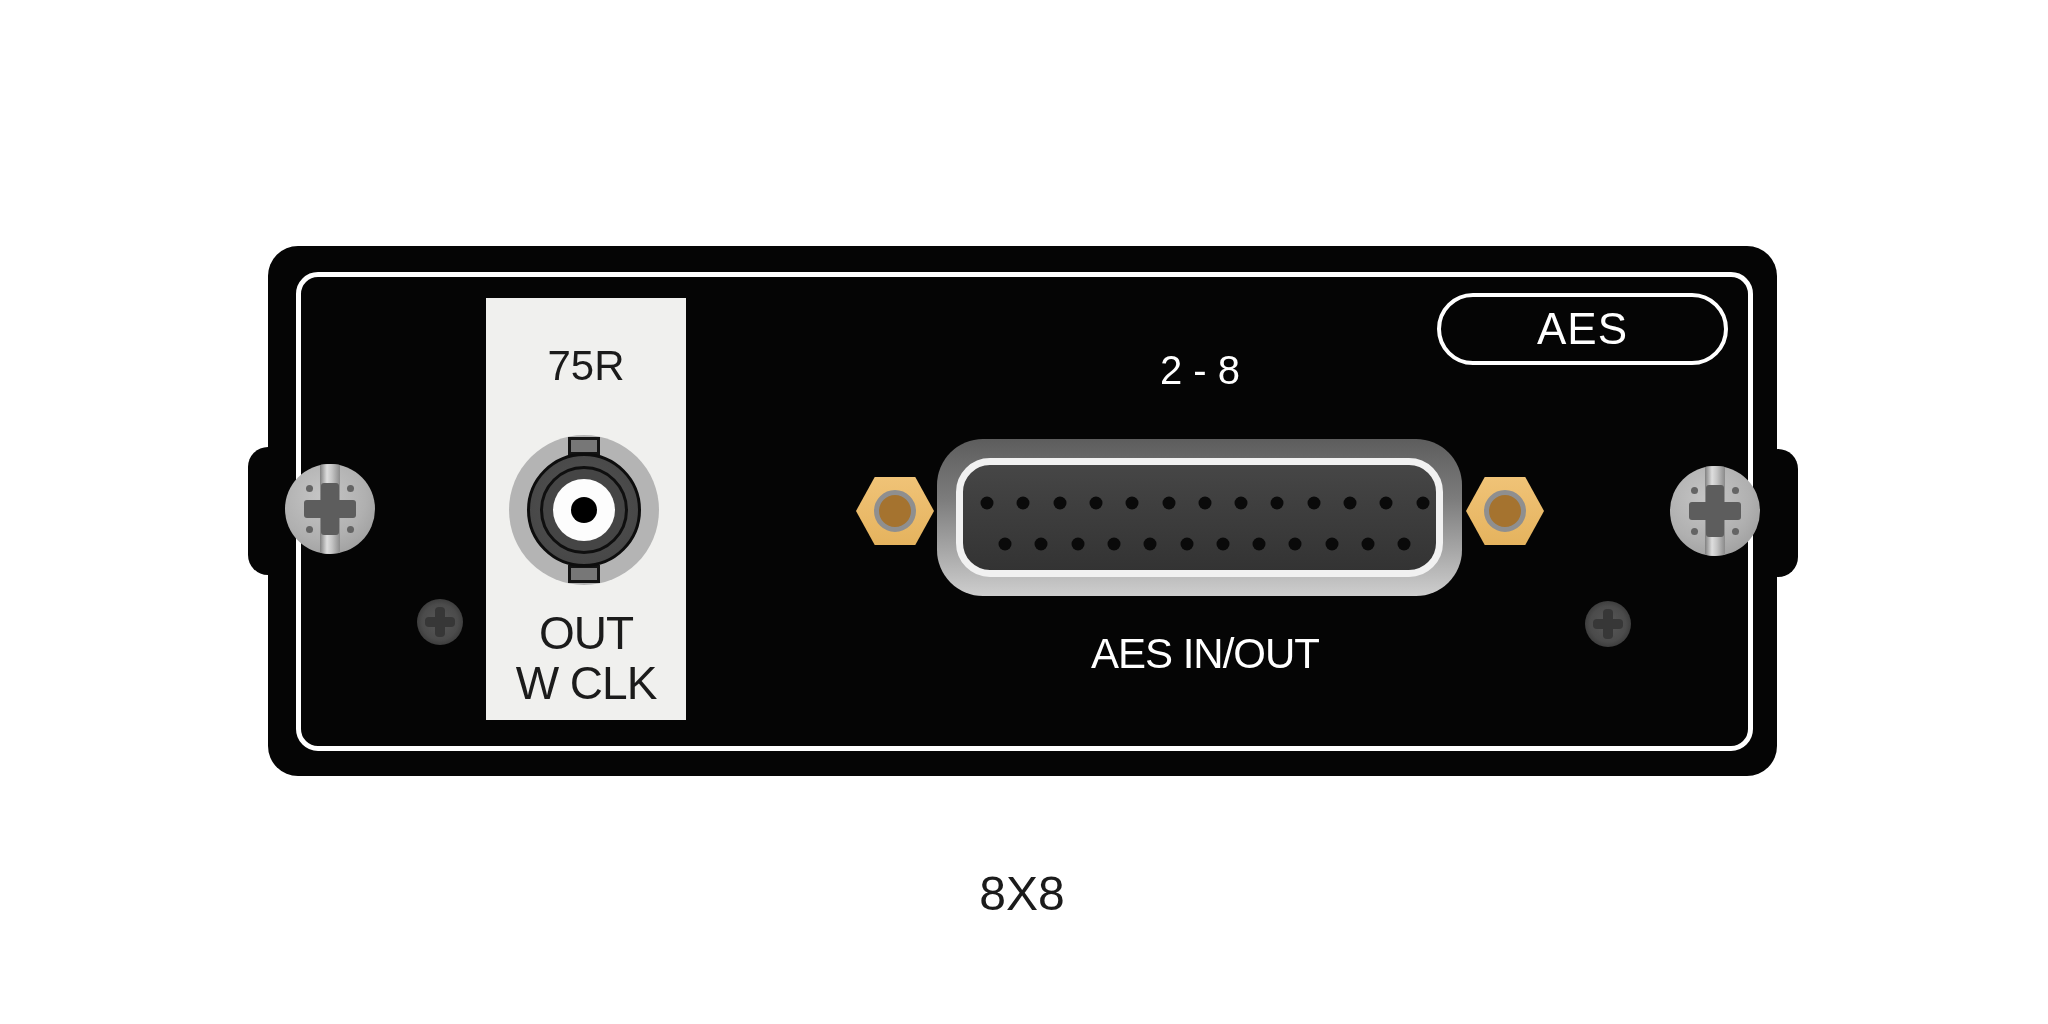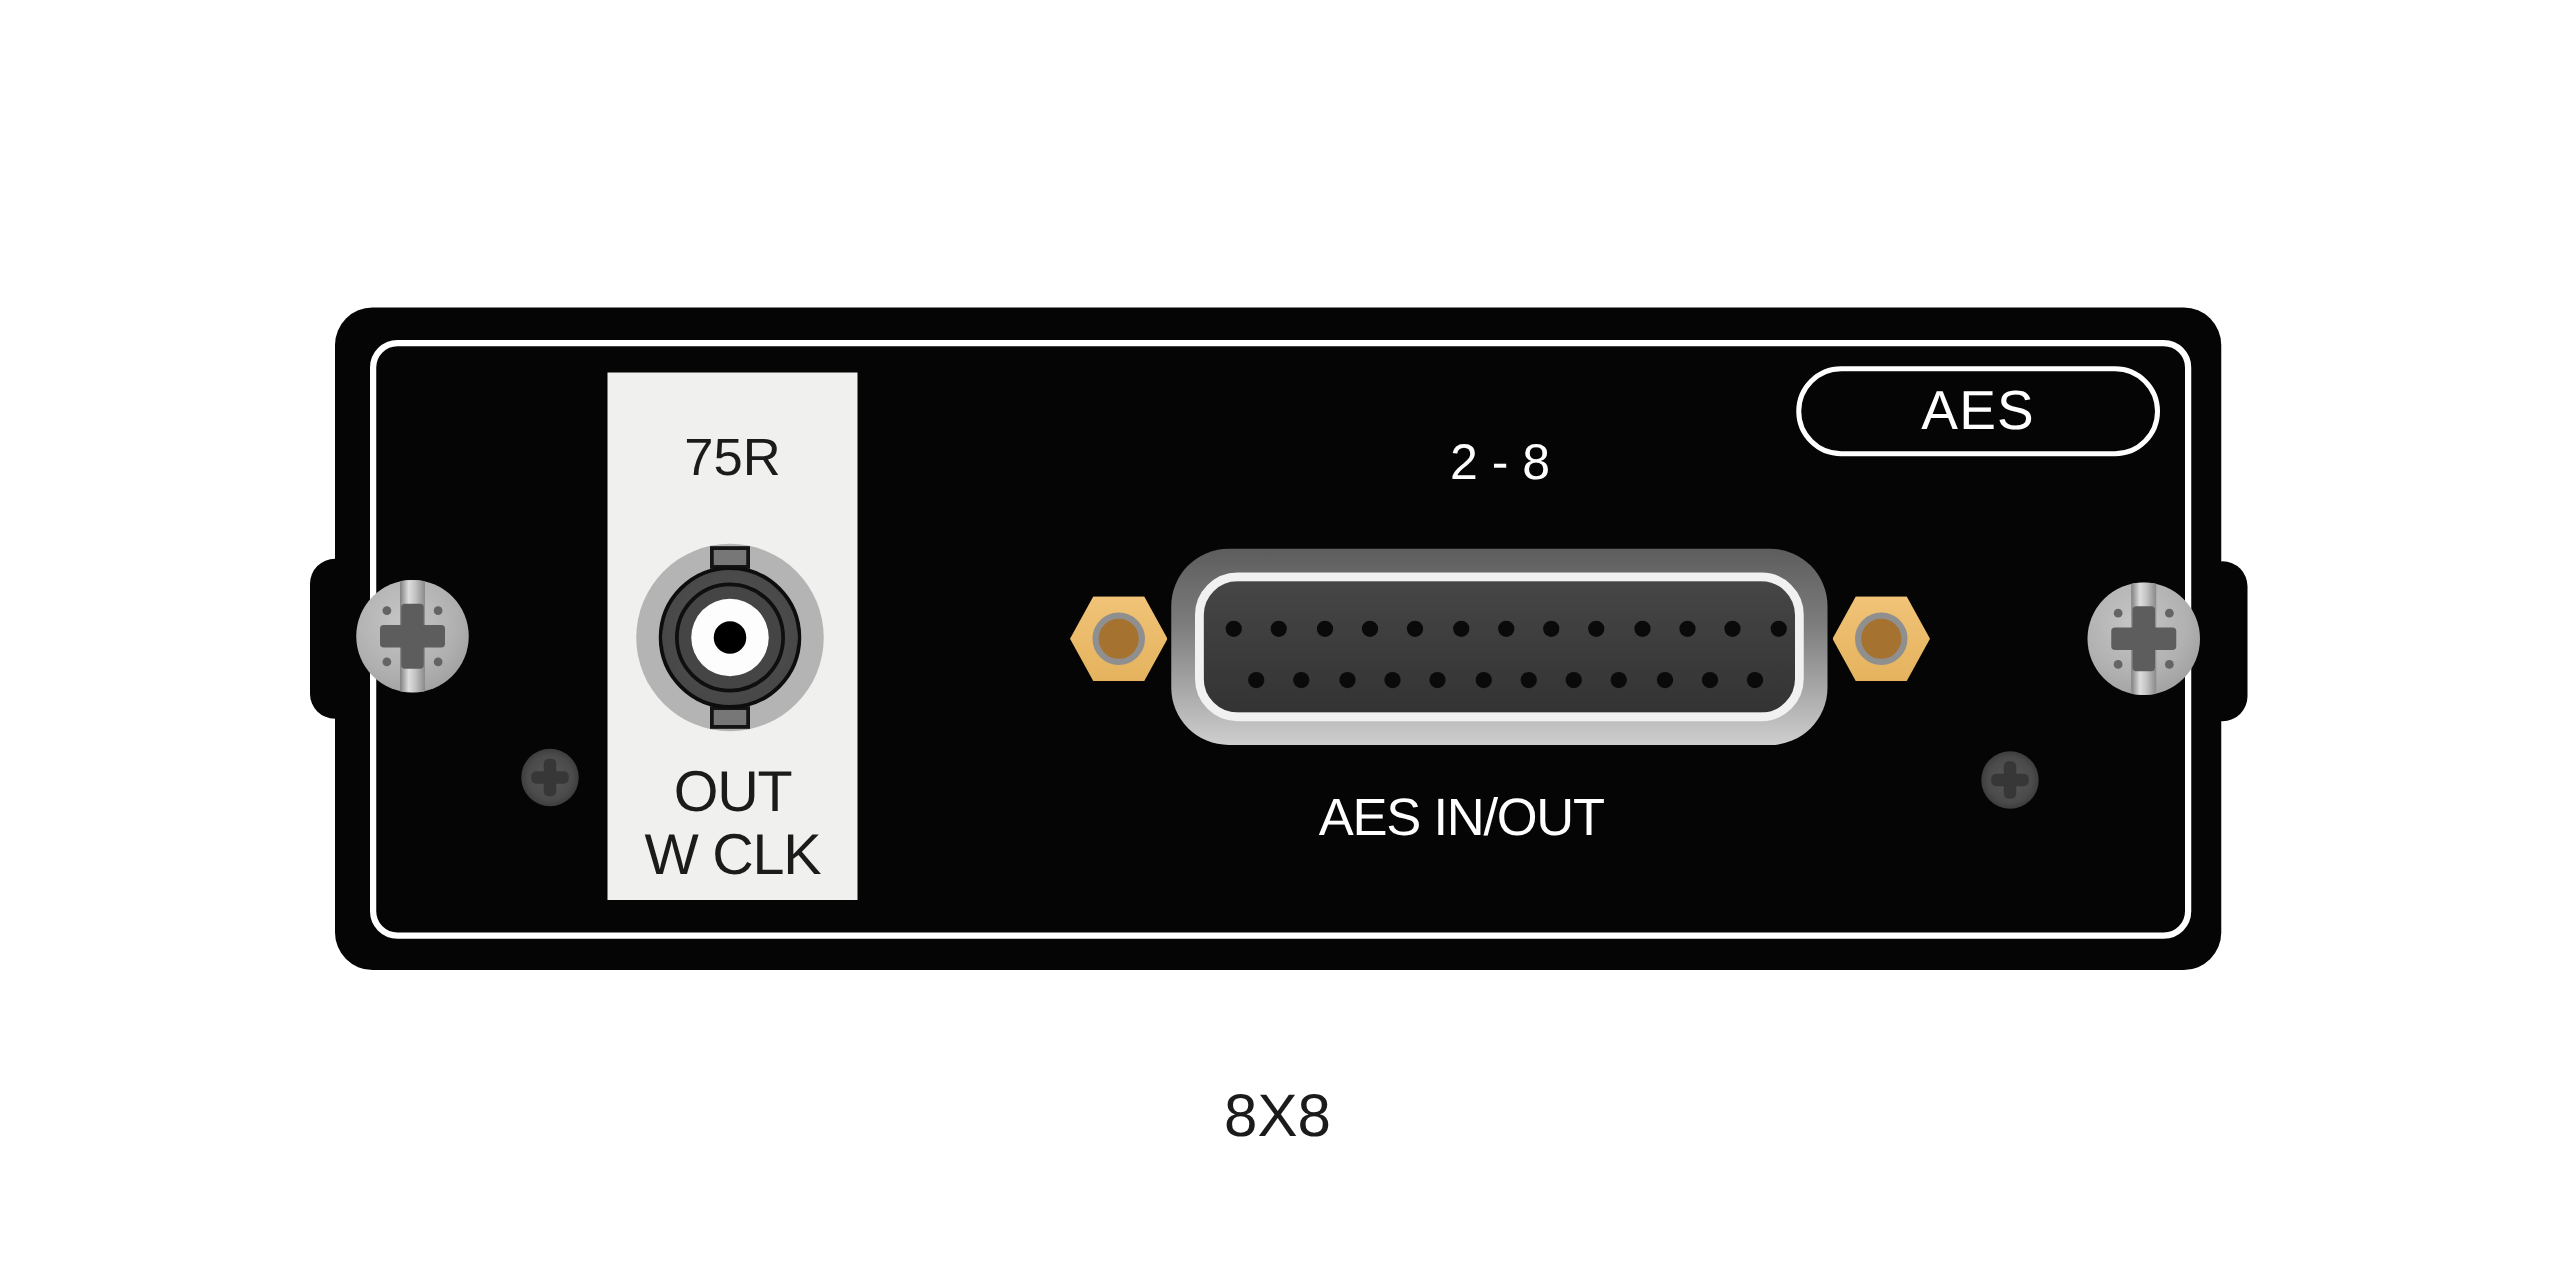--- a/index.html
+++ b/index.html
@@ -149,21 +149,21 @@
   .pin {
     position: absolute;
     width: 13px; height: 13px;
     border-radius: 50%;
     background: #0a0a0a;
     transform: translate(-50%, -50%);
   }
   .dsub-label {
     position: absolute;
     left: 787px; top: 384px; width: 300px;
-    text-align: left;
+    text-align: center;
     font-size: 42px;
     letter-spacing: -1px;
     color: var(--text-light, #fff);
   }
 
   
   .nut {
     position: absolute;
     width: 78px; height: 68px;
     background: linear-gradient(180deg, #f0c377, var(--accent-gold, #e5b35e));

